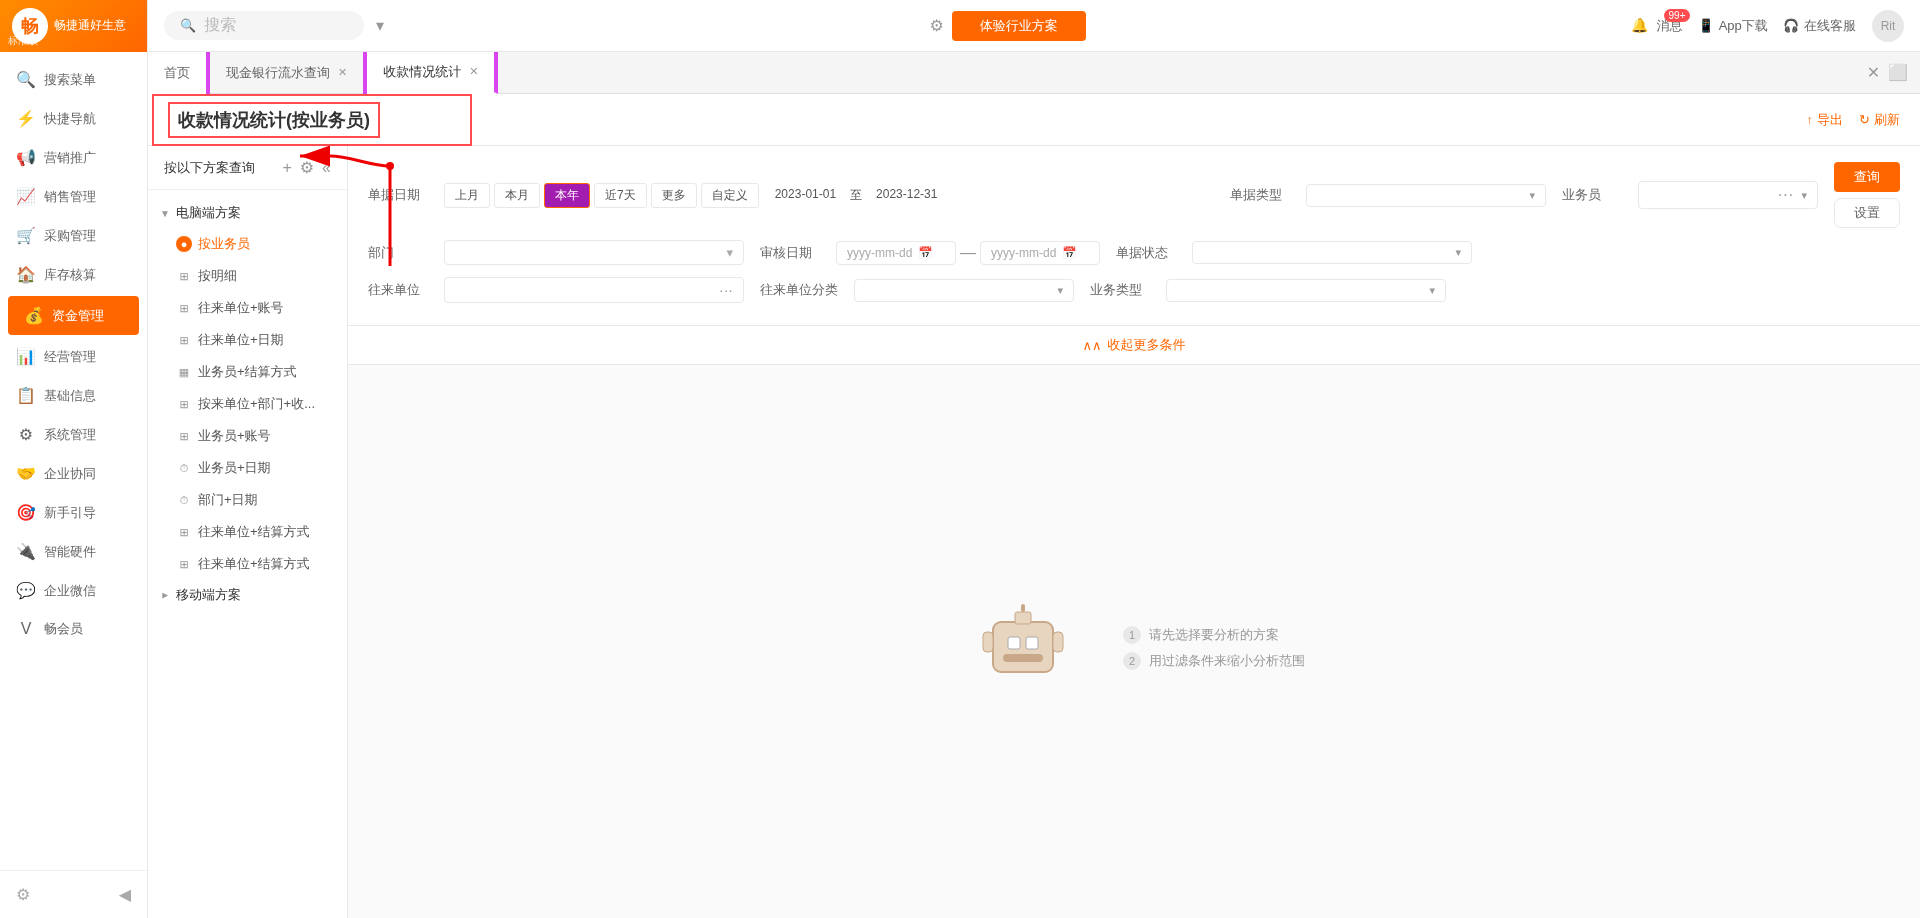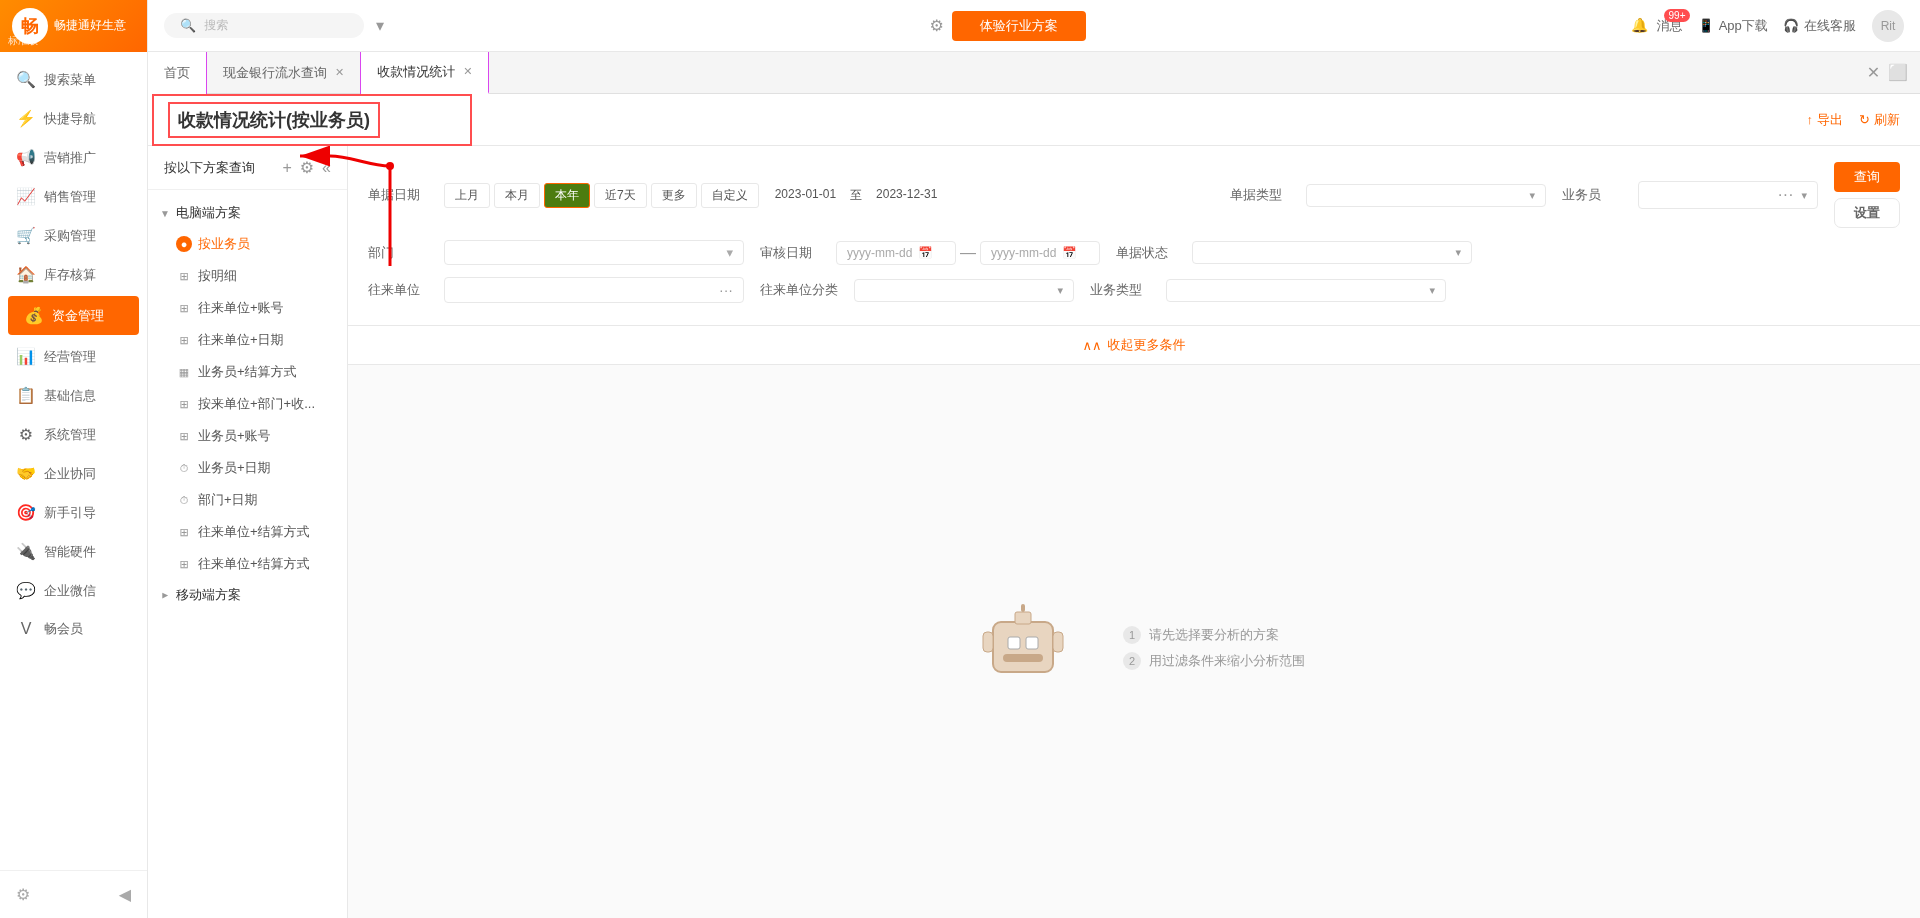--- a/index.html
+++ b/index.html
@@ -176,21 +176,21 @@
       flex-shrink: 0;
     }
     .tab-item {
       height: 42px;
       display: flex;
       align-items: center;
       padding: 0 16px;
       font-size: 13px;
       cursor: pointer;
       color: #666;
-      border-right: 1px solid #d946ef;
+      border-right: 4px solid #d946ef;
       gap: 8px;
       justify-content: center;
     }
     .tab-item.active {
       background: #fff;
       color: #333;
       border-bottom: 2px solid #fff;
     }
     .tab-home { background: #fff; }
     .tab-close {
@@ -342,21 +342,21 @@
     }
     .date-tab {
       padding: 3px 10px;
       font-size: 12px;
       border: 1px solid #e8e8e8;
       border-radius: 3px;
       cursor: pointer;
       color: #555;
       background: #fff;
     }
-    .date-tab.active { background: #4d7c0f; color: #fff; border-color: #ff6600; }
+    .date-tab.active { background: #a21caf; color: #fff; border-color: #ff6600; }
     .date-input-range {
       display: flex;
       align-items: flex-start;
       gap: 14px;
       color: #555;
       font-size: 12px;
     }
     .filter-select {
       display: flex;
       align-items: center;
@@ -433,21 +433,20 @@
       cursor: pointer;
     }
     .btn-settings {
       background: #fff;
       color: #666;
       border: 1px solid #e8e8e8;
       border-radius: 7px;
       padding: 5px 5px;
       font-size: 13px;
       cursor: pointer;
-      font-weight: bold;
     }
     .collapse-bar {
       display: flex;
       align-items: center;
       justify-content: center;
       padding: 10px;
       background: #fff;
       cursor: pointer;
       color: #ff6600;
       font-size: 13px;
@@ -590,21 +589,21 @@
     <span class="footer-icon">◀</span>
   </div>
 </div>
 
 <div class="main">
 
   <div class="header">
     <div class="header-left">
       <div class="header-search">
         <span>🔍</span>
-        <span style="color:#bbb;font-size:12px;">搜索</span>
+        <span style="color:#bbb;font-size:16px;">搜索</span>
       </div>
       <span style="color:#999;cursor:pointer;">▾</span>
     </div>
     <div class="header-center">
       <span class="gear-icon-header">⚙</span>
       <button class="btn-industry">体验行业方案</button>
     </div>
     <div class="header-right">
       <div class="msg-icon">
         <span>🔔</span>

